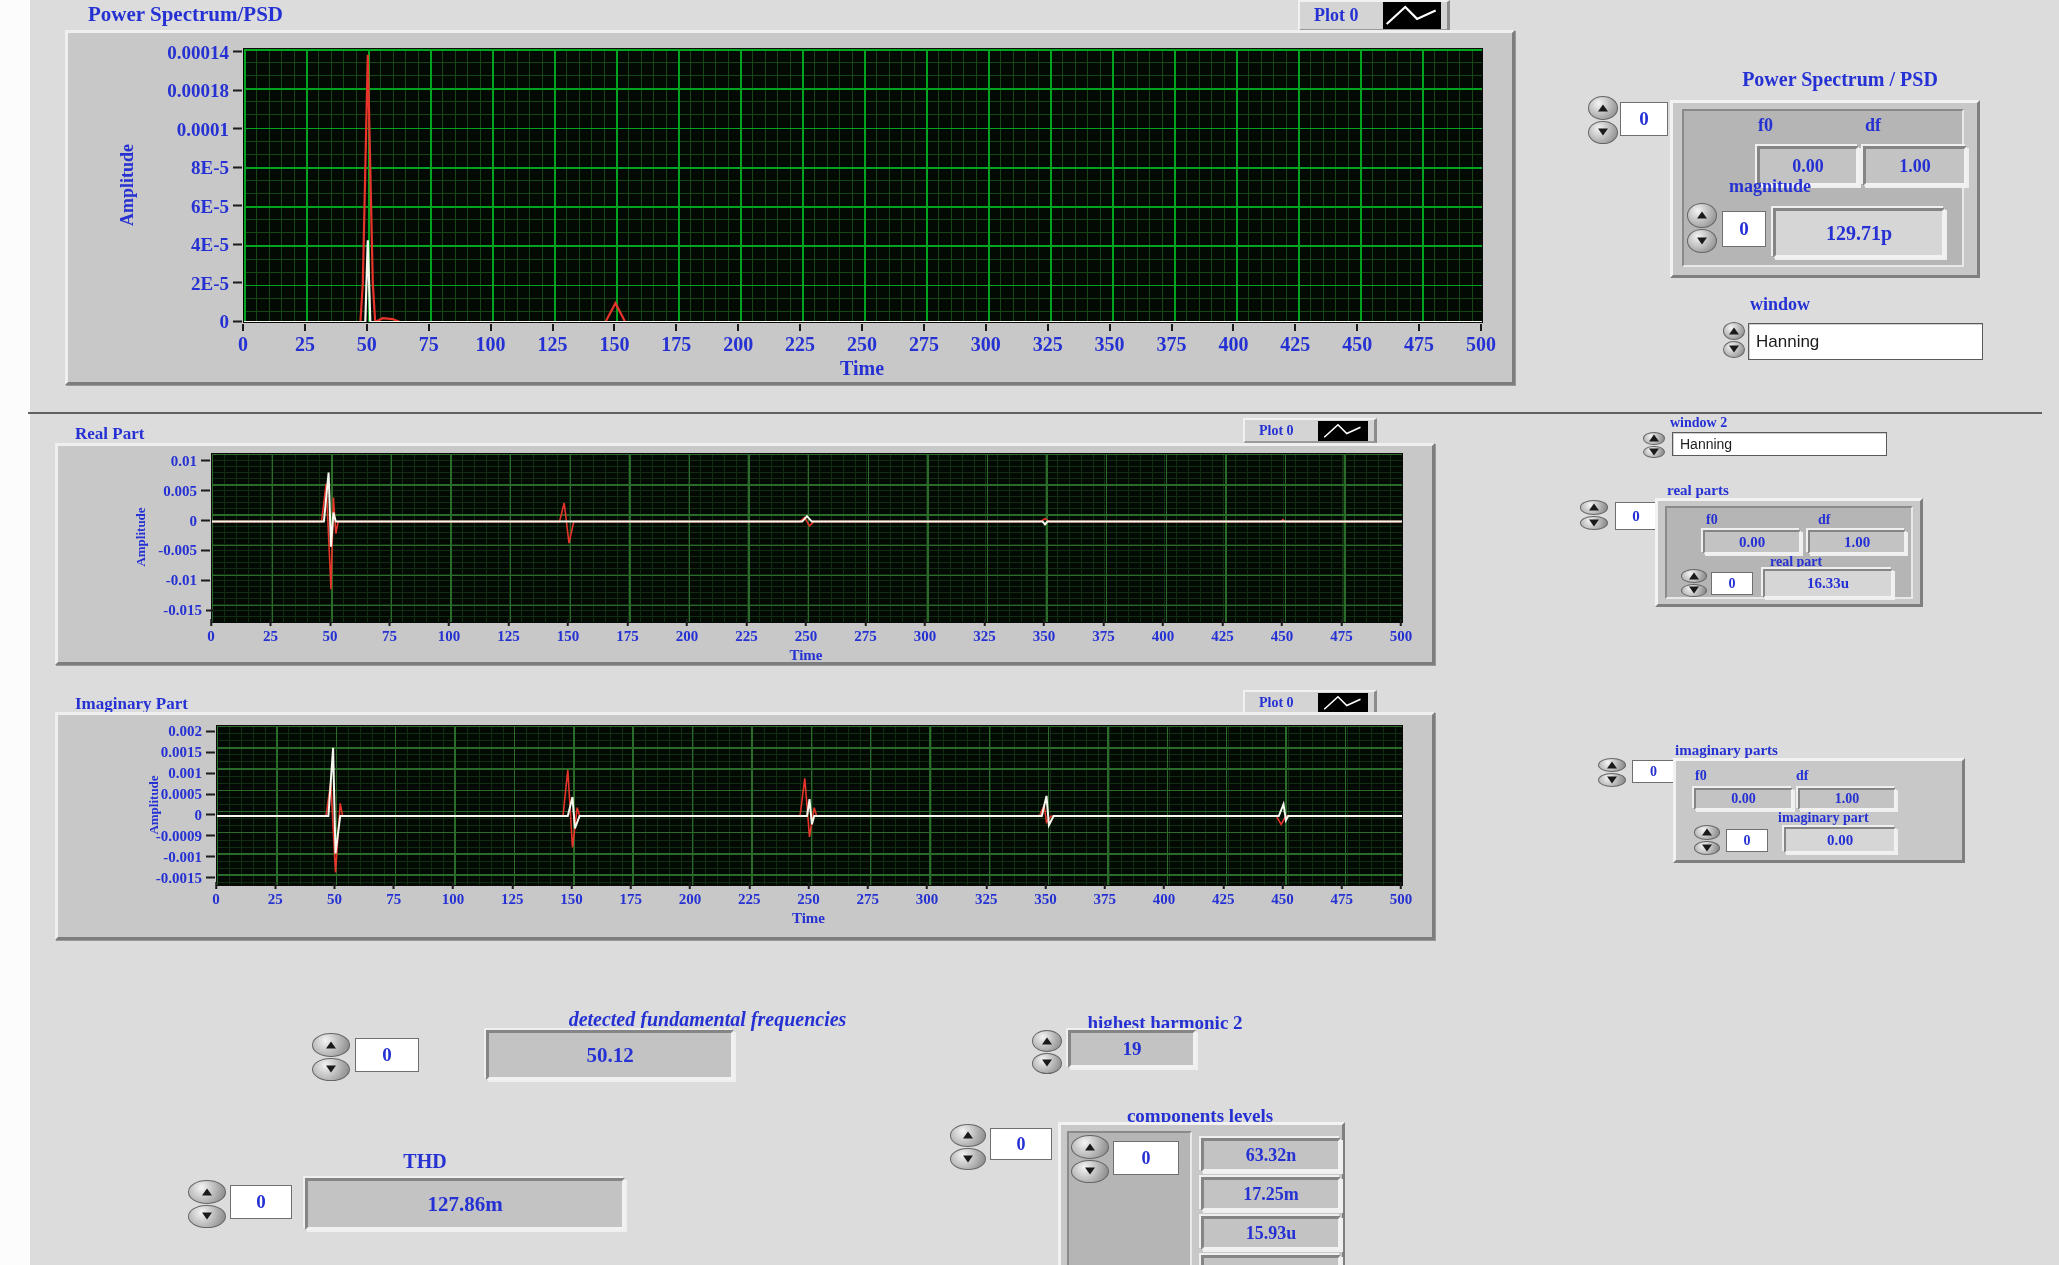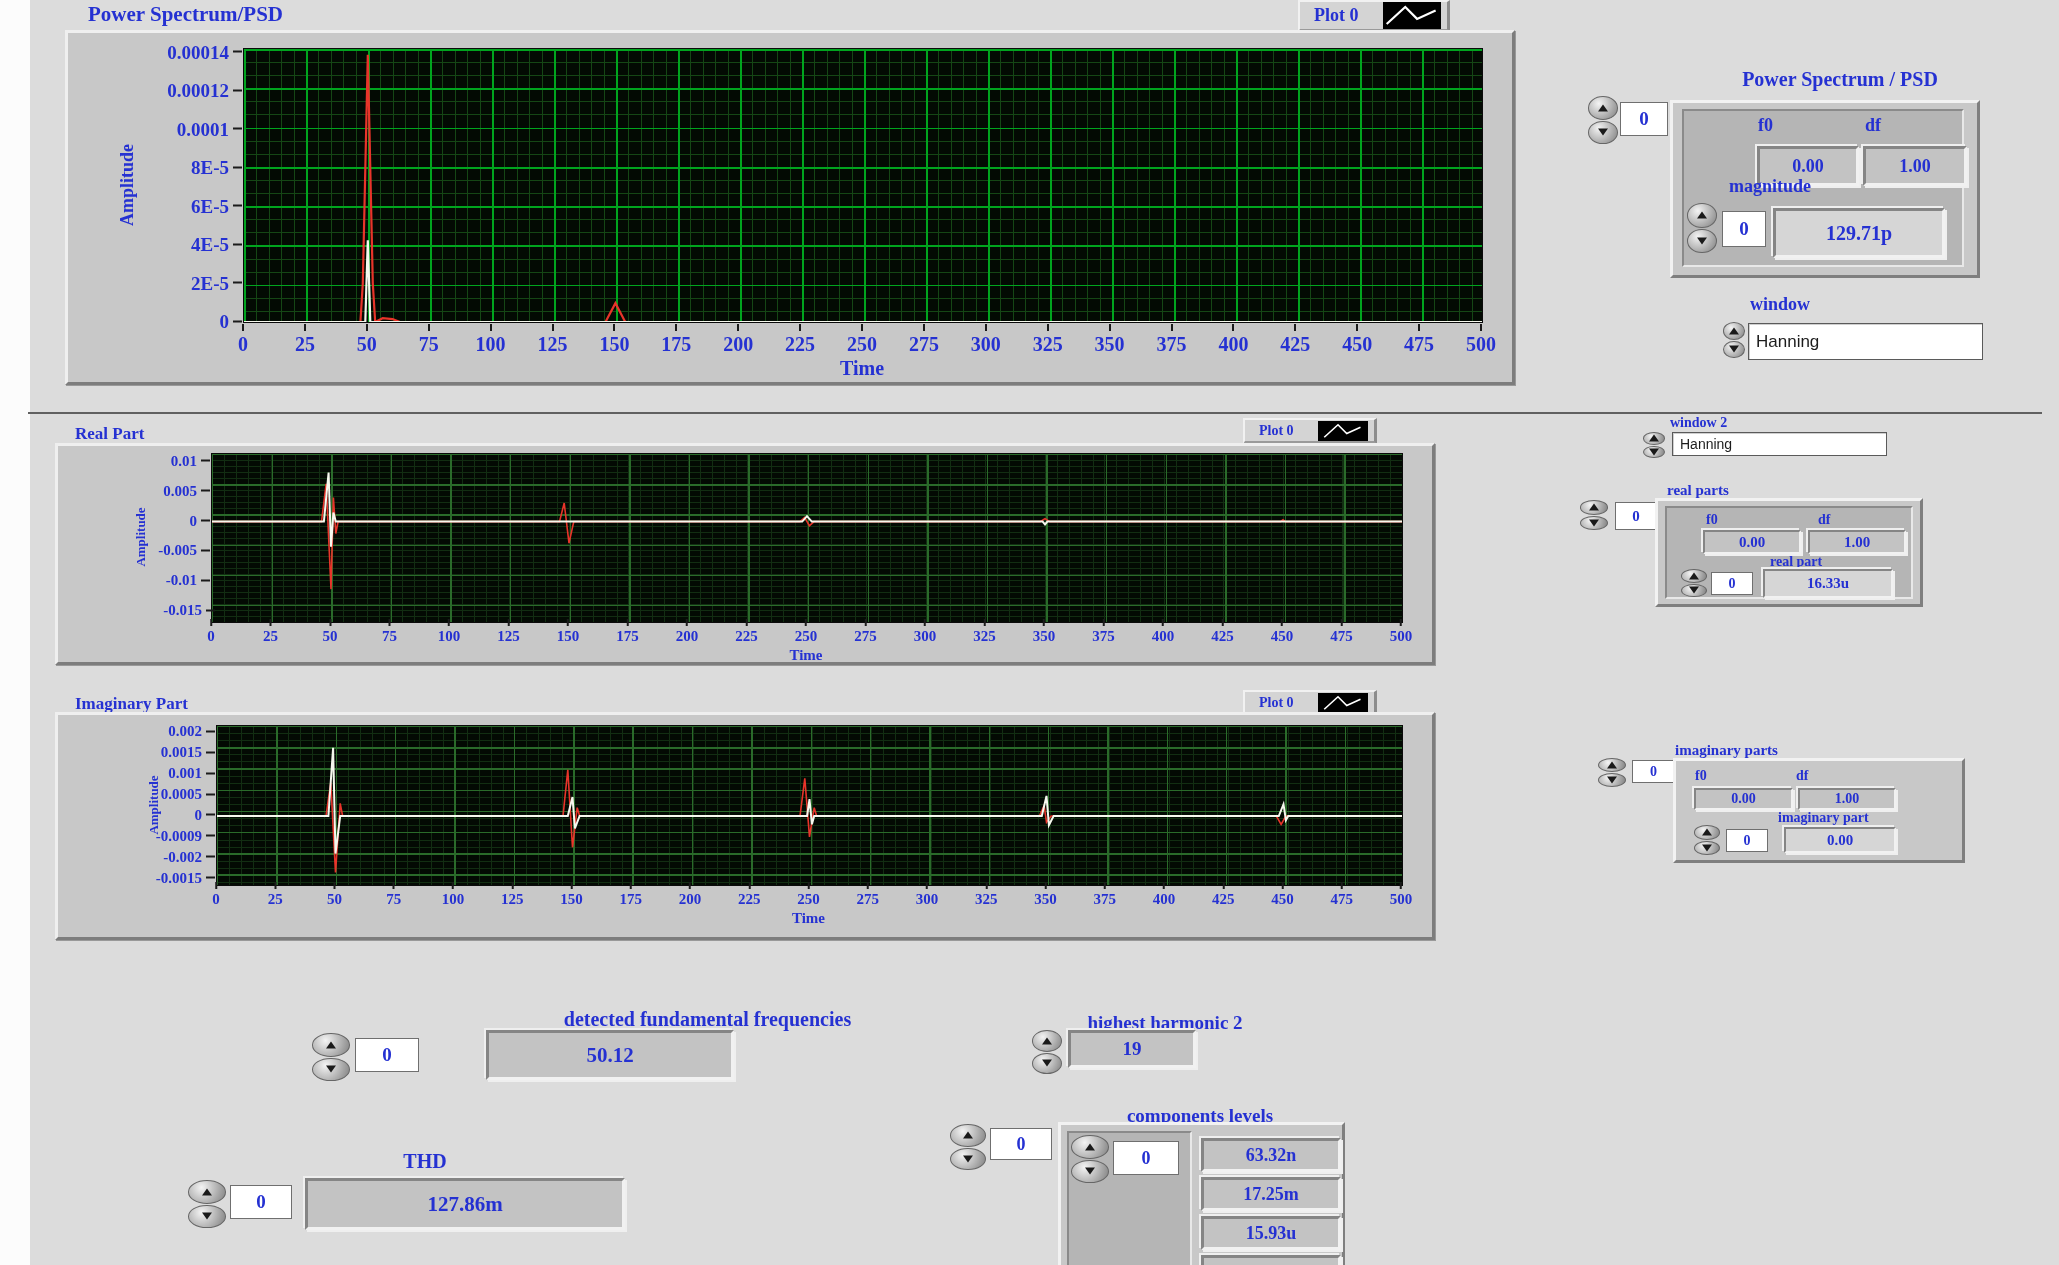--- a/index.html
+++ b/index.html
@@ -105,21 +105,21 @@
     <div class="frame" style="left:0;top:30px;width:1450px;height:355px;">
       <div class="plot" style="left:175px;top:15px;width:1240px;height:275px;">
           <svg viewBox="0 0 1238 273" width="1238" height="273">
             <polyline points="0.0,273.0 116.4,273.0 118.8,234.5 123.8,5.8 128.8,234.5 131.2,273.0 138.7,269.2 148.6,270.1 156.0,273.0 361.5,273.0 371.4,254.2 381.3,273.0 1238.0,273.0" fill="none" stroke="#e8342a" stroke-width="2.2"></polyline>
             <polyline points="0.0,273.0 121.3,273.0 123.8,191.3 126.3,273.0 1238.0,273.0" fill="none" stroke="#f6f8ee" stroke-width="2.2"></polyline>
           </svg>
         </div>
       <div class="ylabel" style="left: 59px; top: 151.5px;">Amplitude</div>
       <div class="xlabel" style="left: 794px; top: 324px;">Time</div>
     <div class="ytick" style="top: 18.8451px; right: 1283px;">0.00014</div>
-        <div class="ytick" style="top: 57.2958px; right: 1283px;">0.00012</div>
+        <div class="ytick" style="top: 57.2958px; right: 1283px;">0.00018</div>
         <div class="ytick" style="top: 95.7465px; right: 1283px;">0.0001</div>
         <div class="ytick" style="top: 134.197px; right: 1283px;">8E-5</div>
         <div class="ytick" style="top: 172.648px; right: 1283px;">6E-5</div>
         <div class="ytick" style="top: 211.099px; right: 1283px;">4E-5</div>
         <div class="ytick" style="top: 249.549px; right: 1283px;">2E-5</div>
         <div class="ytick" style="top: 288px; right: 1283px;">0</div>
         <div class="xtick" style="left: 175px; top: 301px;">0</div>
         <div class="xtick" style="left: 236.9px; top: 301px;">25</div>
         <div class="xtick" style="left: 298.8px; top: 301px;">50</div>
         <div class="xtick" style="left: 360.7px; top: 301px;">75</div>
@@ -210,21 +210,21 @@
           </svg>
         </div>
       <div class="ylabel" style="left: 96px; top: 89.5px;">Amplitude</div>
       <div class="xlabel" style="left: 750.5px; top: 195px;">Time</div>
     <div class="ytick" style="top: 16.2763px; right: 1230px;">0.002</div>
         <div class="ytick" style="top: 37.1974px; right: 1230px;">0.0015</div>
         <div class="ytick" style="top: 58.1184px; right: 1230px;">0.001</div>
         <div class="ytick" style="top: 79.0395px; right: 1230px;">0.0005</div>
         <div class="ytick" style="top: 99.9605px; right: 1230px;">0</div>
         <div class="ytick" style="top: 120.882px; right: 1230px;">-0.0009</div>
-        <div class="ytick" style="top: 141.803px; right: 1230px;">-0.002</div>
+        <div class="ytick" style="top: 141.803px; right: 1230px;">-0.001</div>
         <div class="ytick" style="top: 162.724px; right: 1230px;">-0.0015</div>
         <div class="xtick" style="left: 158px; top: 177px;">0</div>
         <div class="xtick" style="left: 217.25px; top: 177px;">25</div>
         <div class="xtick" style="left: 276.5px; top: 177px;">50</div>
         <div class="xtick" style="left: 335.75px; top: 177px;">75</div>
         <div class="xtick" style="left: 395px; top: 177px;">100</div>
         <div class="xtick" style="left: 454.25px; top: 177px;">125</div>
         <div class="xtick" style="left: 513.5px; top: 177px;">150</div>
         <div class="xtick" style="left: 572.75px; top: 177px;">175</div>
         <div class="xtick" style="left: 632px; top: 177px;">200</div>
@@ -359,21 +359,21 @@
       <div class="idxbox" style="left:50px;top:68px;width:42px;height:23px;font-size:14px;">
           <span>0</span>
         </div>
       <div class="valbox light" style="left:108px;top:66px;width:112px;height:26px;font-size:15px;border-width:2px;">
           <span>0.00</span>
         </div>
     </div>
   </div>
 
   <div class="group" style="left:300px;top:1005px;width:720px;height:90px;">
-    <div class="lbl center" style="left:110px;top:3px;width:595px;font-size:20px;">detected fundamental frequencies</div>
+    <div class="lbl center" style="left:110px;top:3px;width:595px;font-size:20px;font-style:italic;">detected fundamental frequencies</div>
     <div class="spin" style="left:12px;top:28px;width:38px;height:48px;">
         <b class="up"></b>
         <b class="dn"></b>
       </div>
     <div class="idxbox" style="left:55px;top:33px;width:64px;height:34px;font-size:19px;">
         <span>0</span>
       </div>
     <div class="valbox" style="left:186px;top:25px;width:248px;height:50px;font-size:21px;">
         <span>50.12</span>
       </div>

